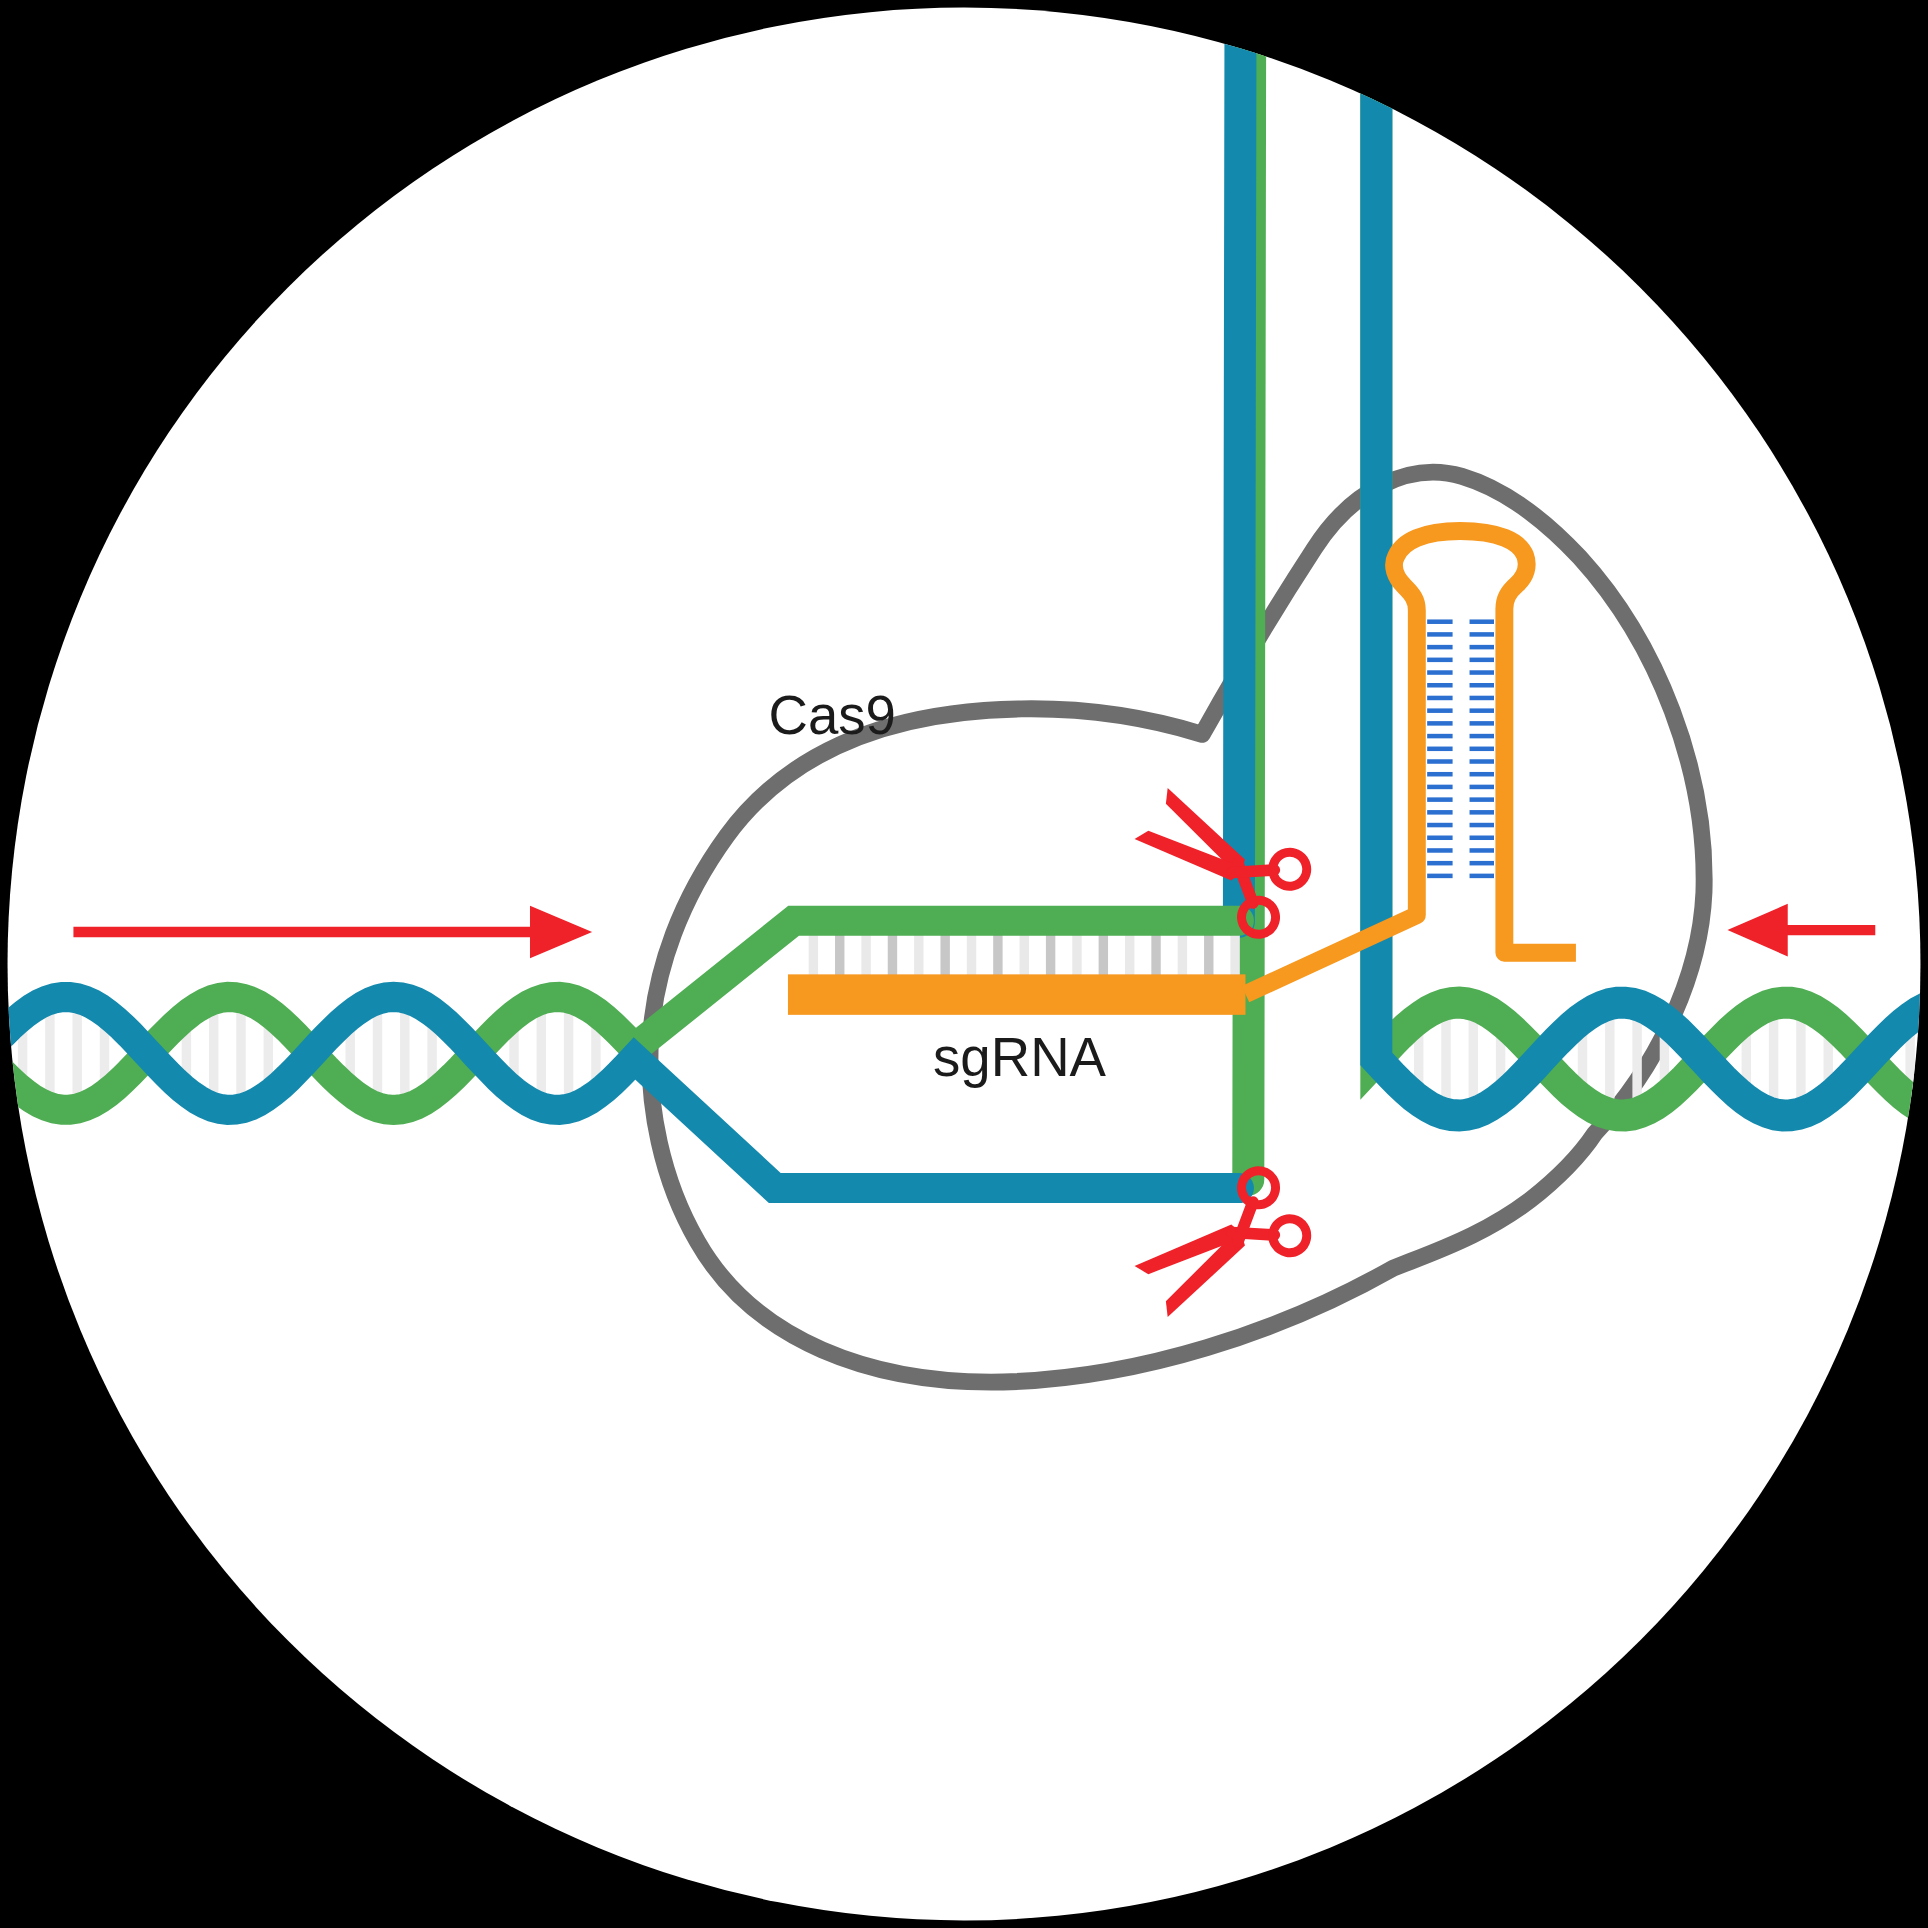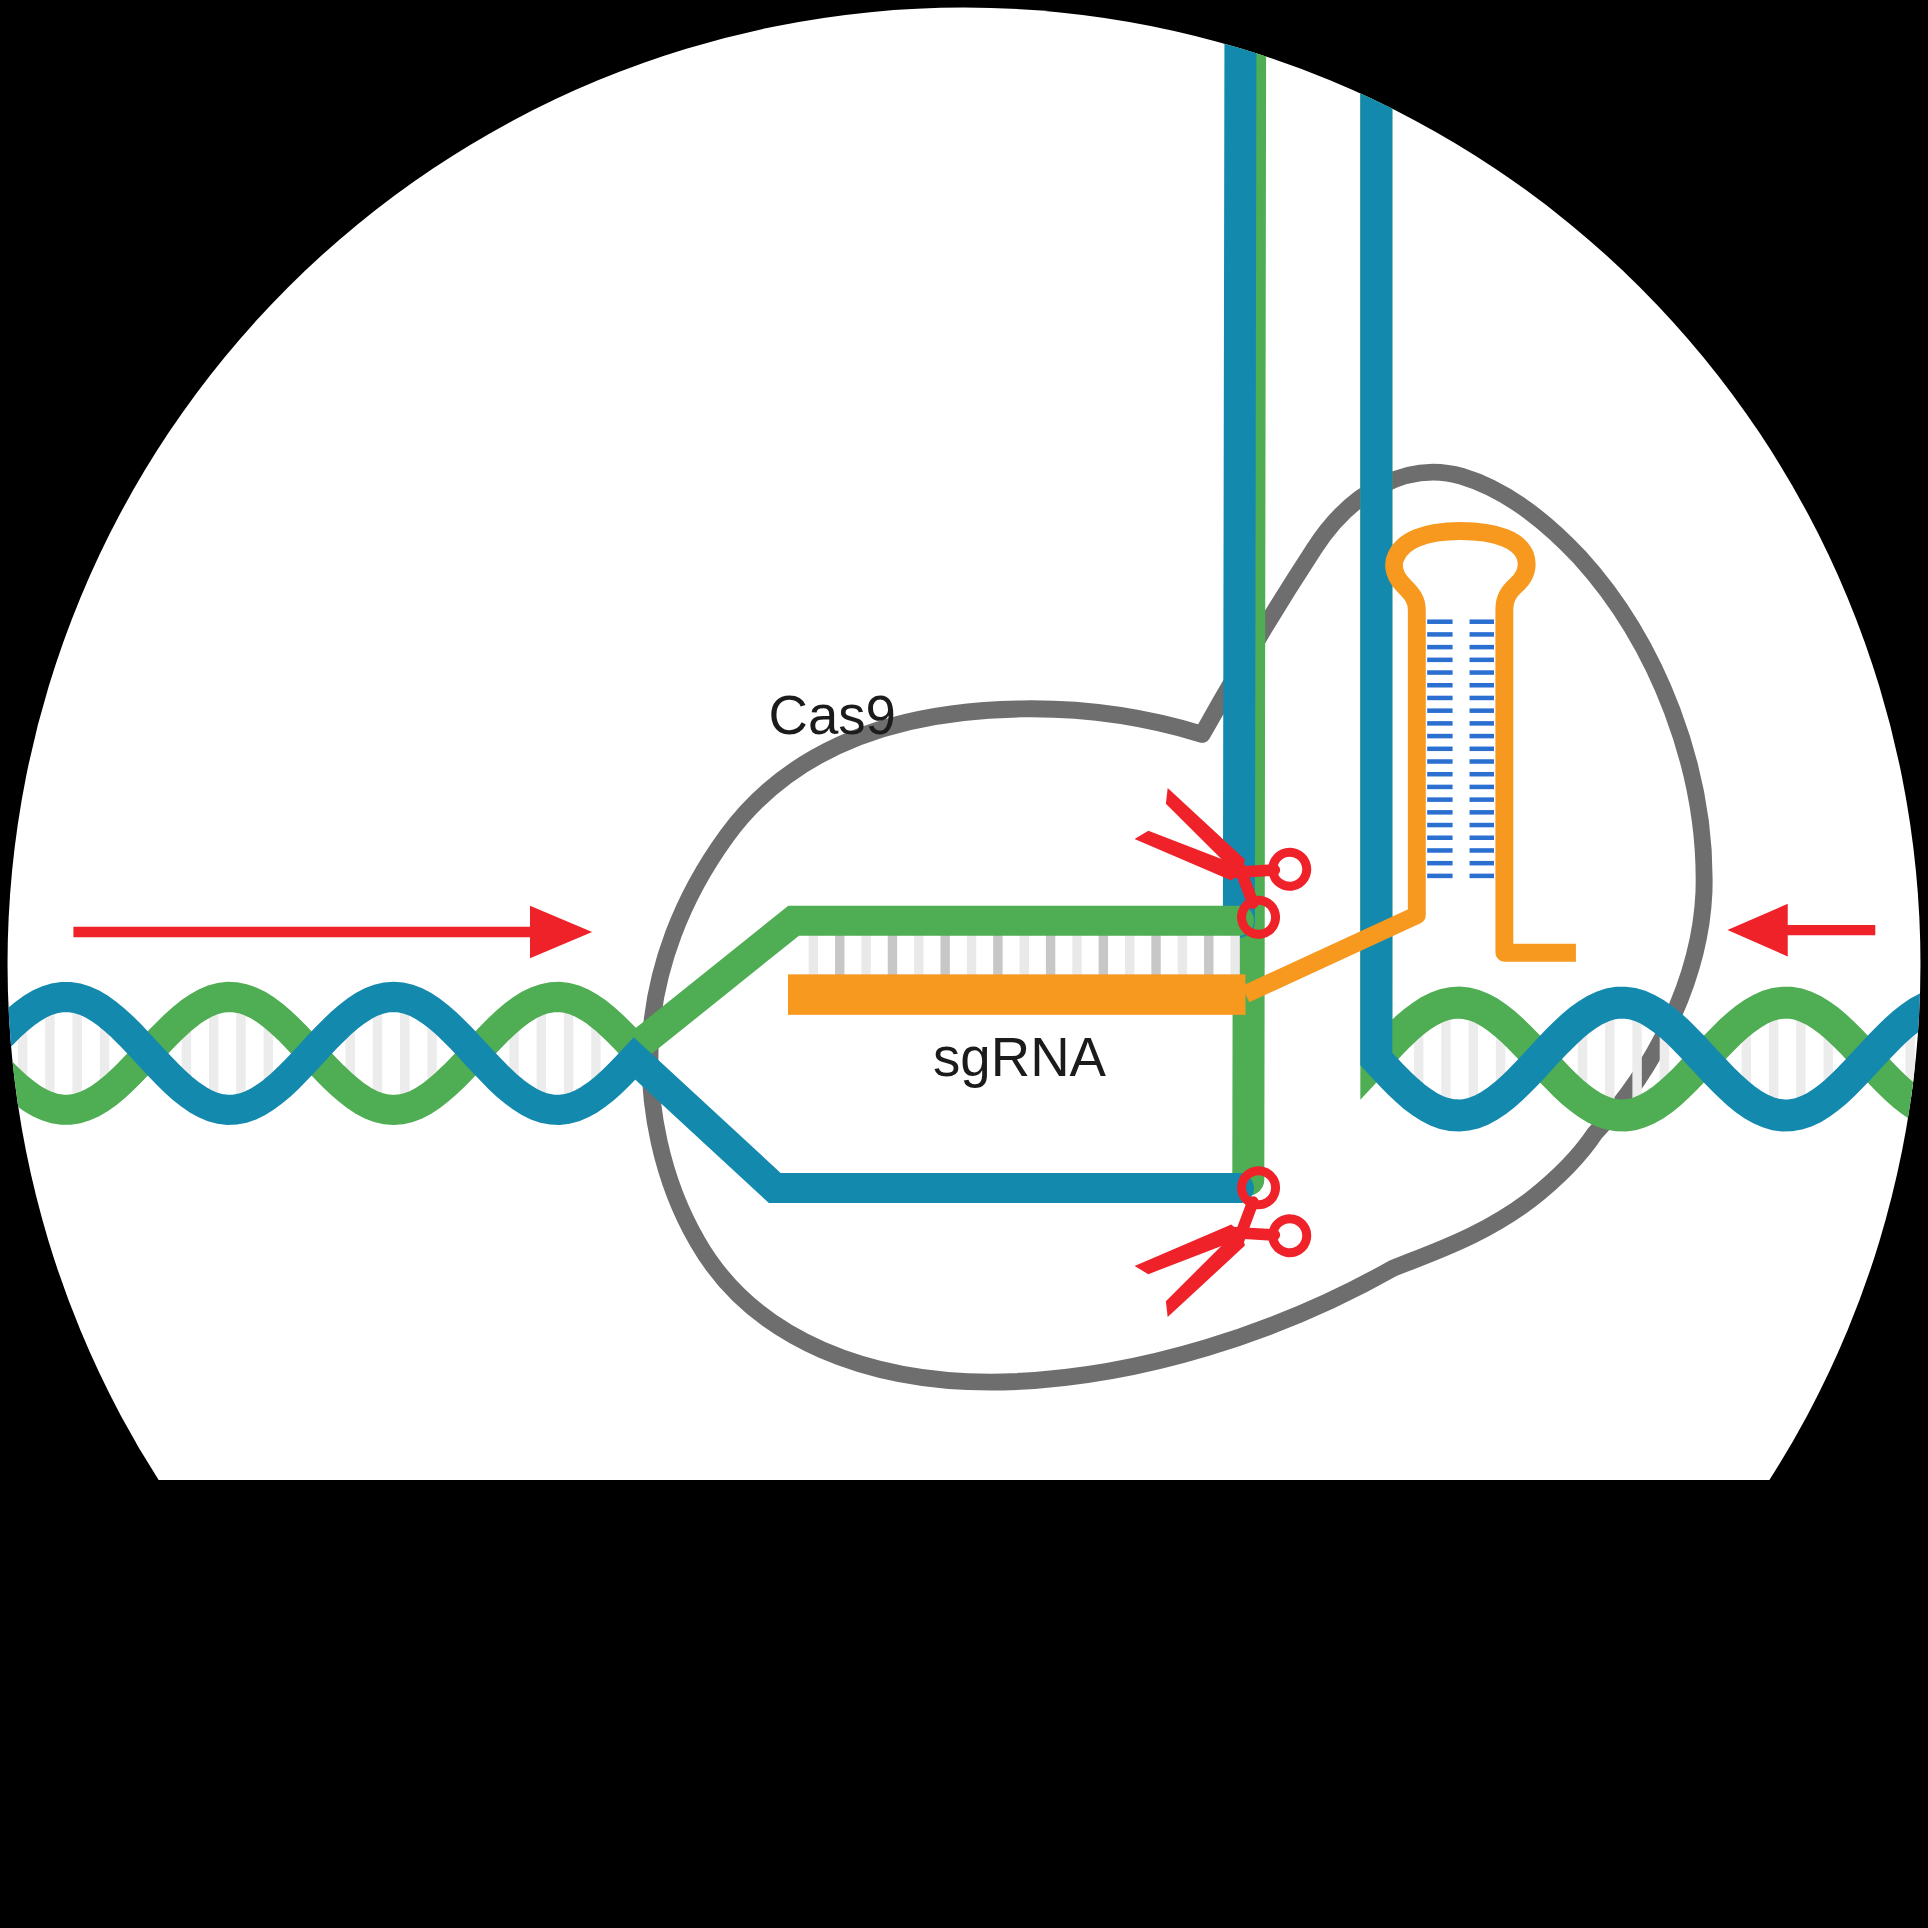--- a/index.html
+++ b/index.html
@@ -1,16 +1,16 @@
 <!DOCTYPE html>
 <html style="--bg: #000000; --canvas: #FFFFFF; --green: #4FAD53; --teal: #1489AE; --orange: #F7981F; --protein: #6E6E6E; --red: #EF2129; --rungLight: #E9E9E9; --rungDark: #C7C7C7; --rungHelix: #ECECEC; --rungBlue: #2B6FD1; --text: #1B1B1B;font-size:15px"><head>
 <meta charset="utf-8">
 <style>
   html,body{margin:0;padding:0;background:#000;}
-  .stage{position:relative;width:1928px;height:1480px;background:var(--bg,#000);overflow:hidden;
+  .stage{position:relative;width:1928px;height:1928px;background:var(--bg,#000);overflow:hidden;
          font-family:"Liberation Sans", sans-serif;}
   svg{display:block}
   .c-circle{fill:var(--canvas,#fff);}
   .c-blob{fill:none;stroke:var(--protein,#6E6E6E);stroke-width:18;stroke-linejoin:round;}
   .c-green{stroke:var(--green,#4FAD53);fill:none;}
   .c-teal{stroke:var(--teal,#1489AE);fill:none;}
   .c-bar{fill:var(--orange,#F7981F);}
   .c-hairpin{fill:none;stroke:var(--orange,#F7981F);stroke-width:19;stroke-linejoin:round;}
   .c-bluerung{fill:var(--rungBlue,#2B6FD1);}
   .c-red{fill:var(--red,#EF2129);}

